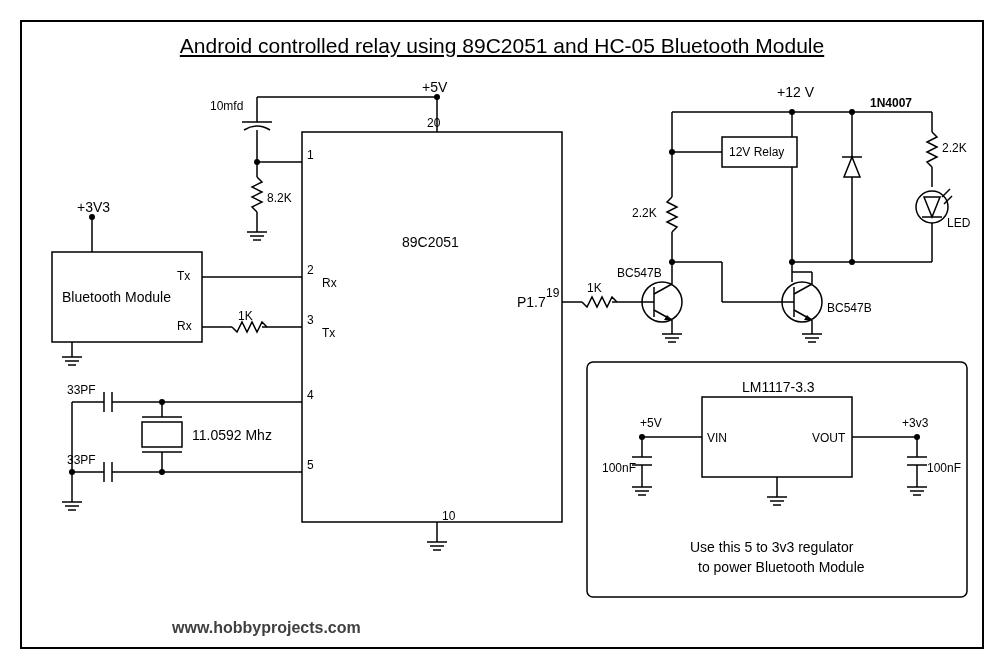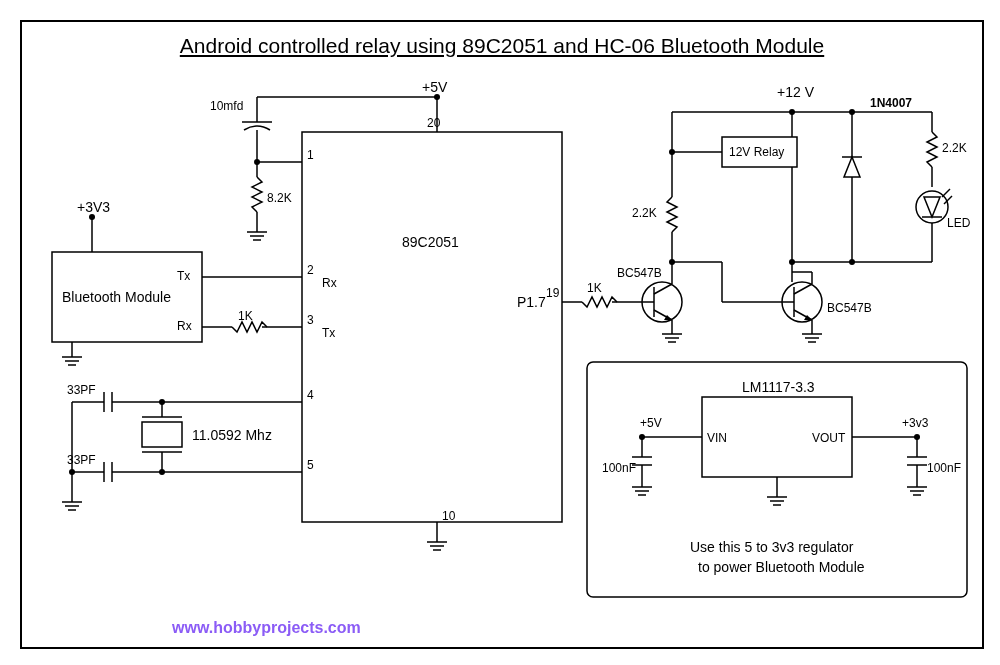--- a/index.html
+++ b/index.html
@@ -22,21 +22,21 @@
     left: 50%;
     transform: translateX(-50%);
     font-size: 21px;
     text-decoration: underline;
     white-space: nowrap;
   }
   .url {
     position: absolute;
     bottom: 10px;
     left: 150px;
-    color: #8b5cf6;
+    color: #404040;
     font-size: 16px;
     font-weight: bold;
   }
   svg {
     position: absolute;
     top: 0;
     left: 0;
   }
   text {
     font-family: Arial, sans-serif;
@@ -44,21 +44,21 @@
   }
   .small { font-size: 12px; }
   .block { fill: #fff; stroke: #000; stroke-width: 1.5; }
   .wire { fill: none; stroke: #000; stroke-width: 1.5; }
   .node { fill: #000; }
 </style>
 </head>
 <body>
 
 <div class="frame">
-  <div class="title">Android controlled relay using 89C2051 and HC-06 Bluetooth Module</div>
+  <div class="title">Android controlled relay using 89C2051 and HC-05 Bluetooth Module</div>
   <div class="url">www.hobbyprojects.com</div>
 
   <svg width="960" height="625">
 
     <rect class="block" x="280" y="110" width="260" height="390"></rect>
     <text x="380" y="225" font-size="20">89C2051</text>
 
     <text x="400" y="70">+5V</text>
     <line class="wire" x1="415" y1="75" x2="415" y2="110"></line>
     <circle class="node" cx="415" cy="75" r="3"></circle>

